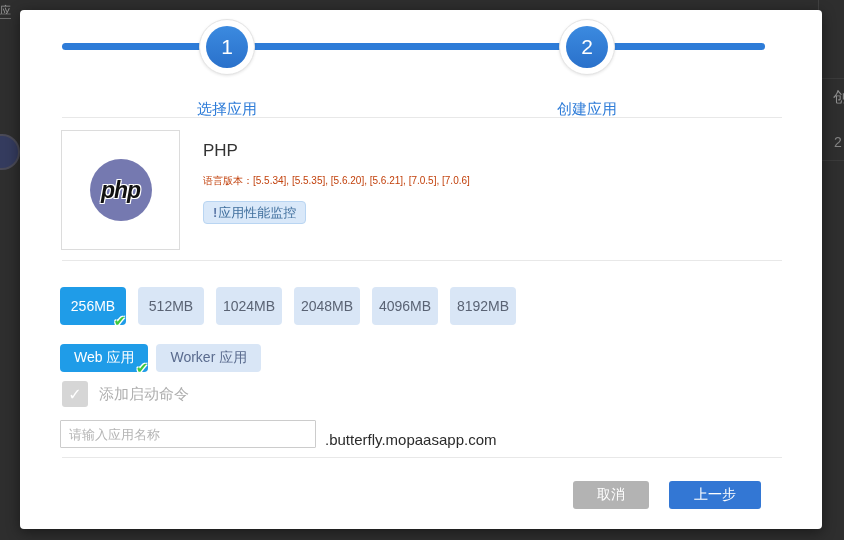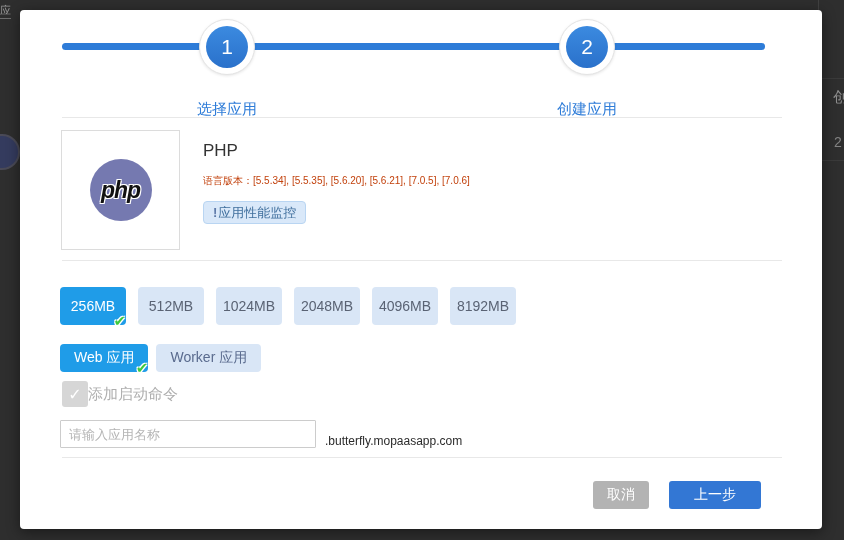--- a/index.html
+++ b/index.html
@@ -70,34 +70,34 @@
   .opt-btn.selected { background:#1f9ce8; color:#fff; }
   .check-icon { position:absolute; right:0px; bottom:-5px; color:#3ec93e;
                 font-size:15px; font-weight:bold;
                 text-shadow:-1px -1px 0 #fff, 1px -1px 0 #fff, -1px 1px 0 #fff, 1px 1px 0 #fff; }
 
   
   .cmd-row { position:absolute; left:42px; top:371px; display:flex; align-items:center; }
   .checkbox { width:26px; height:26px; border-radius:3px; background:#d6d6d6;
               color:#fff; font-size:16px; font-weight:bold;
               display:flex; align-items:center; justify-content:center; cursor:pointer; }
-  .cmd-label { color:#aeaeae; font-size:15px; }
+  .cmd-label { margin-left:11px; color:#aeaeae; font-size:15px; }
 
   
   .name-row { position:absolute; left:40px; top:410px; display:flex; align-items:flex-end; }
   .name-input { width:256px; height:28px; border:1px solid #ccc; border-radius:1px;
                 padding:0 8px; font-size:13px; color:#333; font-family:inherit; outline:none; }
   .name-input::placeholder { color:#b5b5b5; }
-  .domain-suffix { margin-left:9px; font-size:12px; color:#2b2b2b; }
+  .domain-suffix { margin-left:9px; font-size:15px; color:#2b2b2b; }
 
   
   .footer-btns { position:absolute; right:61px; top:471px; display:flex; gap:20px; }
   .btn { height:28px; border:none; border-radius:3px; color:#fff; font-size:14px;
          cursor:pointer; font-family:inherit; }
-  .btn-cancel { width:56px; background:#b3b3b3; }
+  .btn-cancel { width:76px; background:#b3b3b3; }
   .btn-prev   { width:92px; background:#3377d4; }
   .btn-create { width:78px; background:#3377d4; }
 </style>
 </head>
 <body>
 
 
 
 
 <div class="bg-vline"></div>

